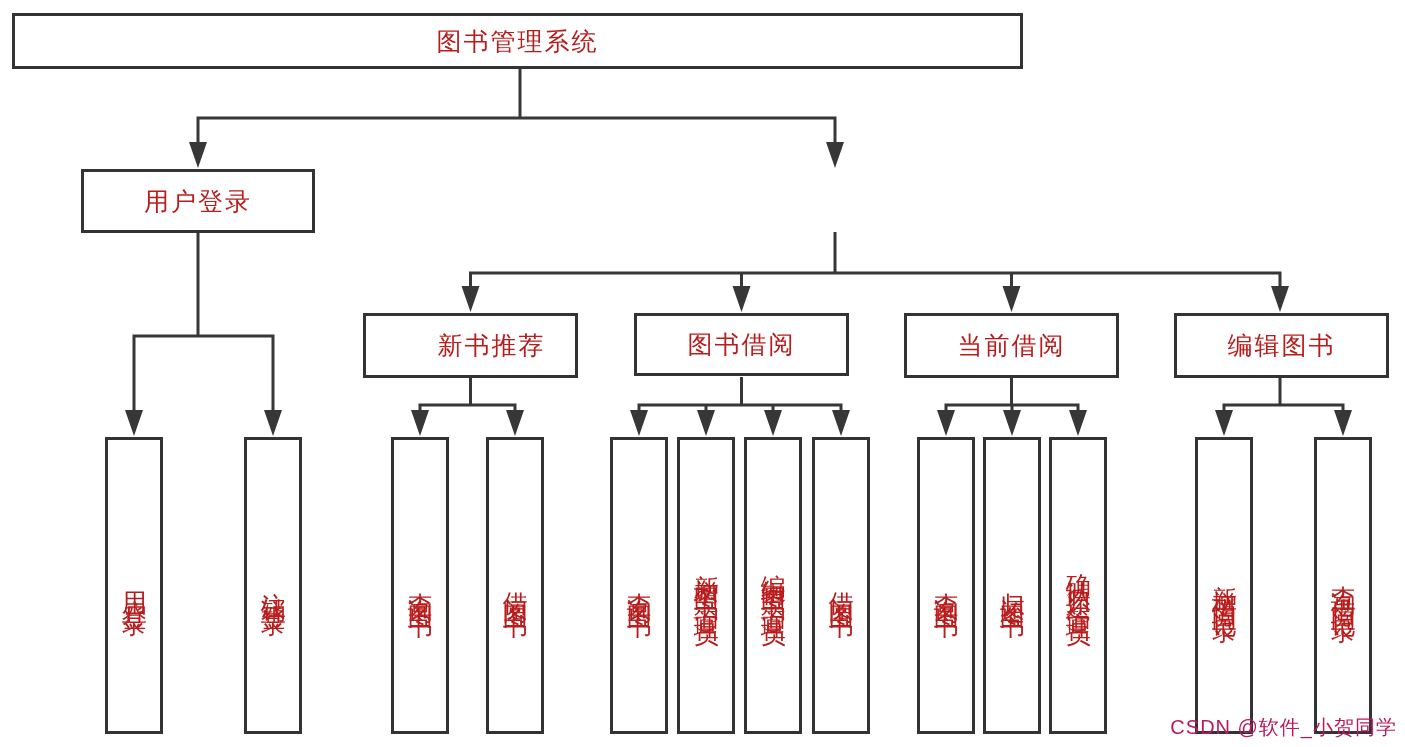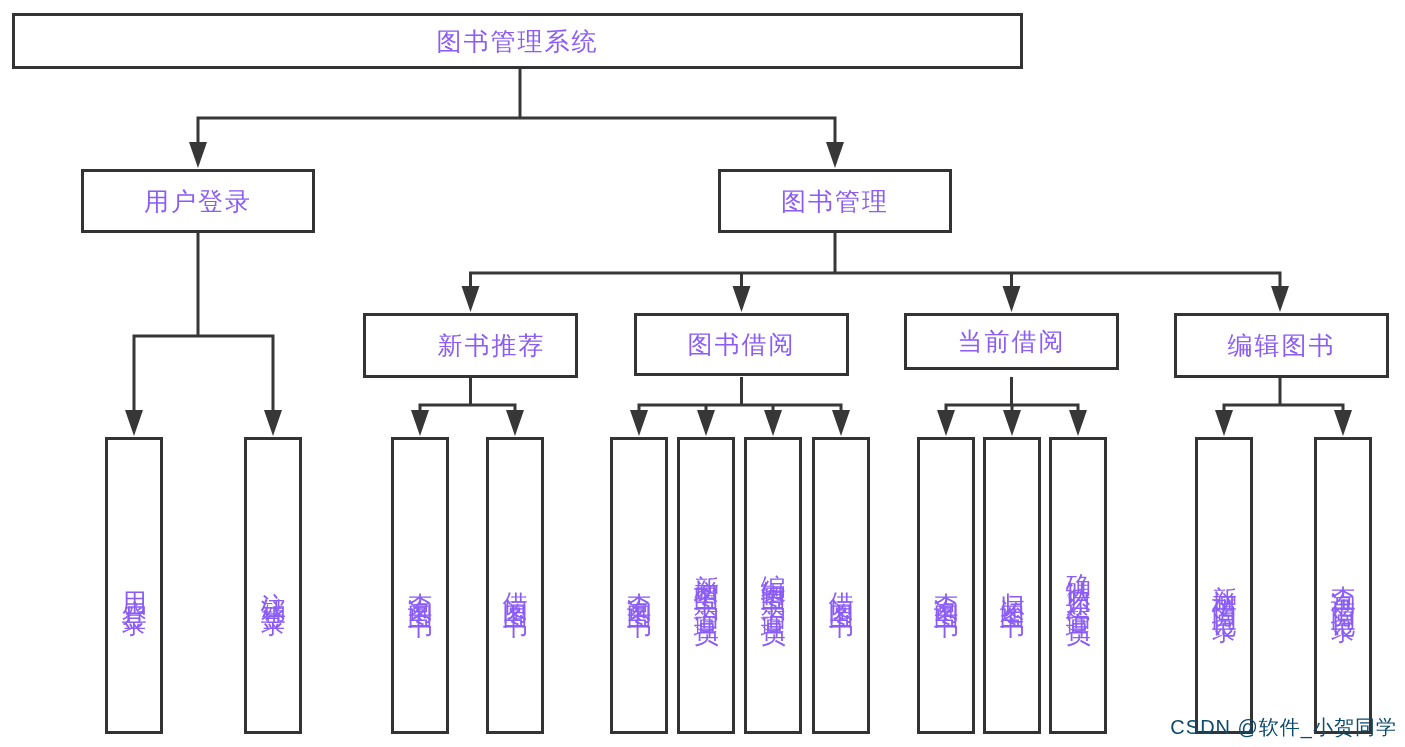--- a/index.html
+++ b/index.html
@@ -20,21 +20,21 @@
     left: 0;
     top: 0;
     width: 1405px;
     height: 747px;
   }
   .node {
     position: absolute;
     box-sizing: border-box;
     background: #ffffff;
     border: 3px solid #333333;
-    color: #8b5cf6;
+    color: #b91c1c;
     display: flex;
     align-items: center;
     justify-content: center;
     text-align: center;
   }
   .h-node {
     font-size: 25px;
     letter-spacing: 2px;
     white-space: nowrap;
   }
@@ -45,21 +45,21 @@
     letter-spacing: 7px;
     line-height: 1.1;
     white-space: nowrap;
   }
   .watermark {
     position: absolute;
     right: 8px;
     bottom: 6px;
     font-size: 20px;
     letter-spacing: 1px;
-    color: #0c4a6e;
+    color: #be185d;
     white-space: nowrap;
   }
 </style>
 </head>
 <body>
 
 <div class="canvas">
 
   <svg class="wires" width="1405" height="747" viewBox="0 0 1405 747" aria-hidden="true">
     <g stroke="#373737" stroke-width="3" fill="none">
@@ -112,25 +112,24 @@
       <path d="M1003 410 L1021 410 L1012 436 Z"></path>
       <path d="M1069 410 L1087 410 L1078 436 Z"></path>
       <path d="M1215 410 L1233 410 L1224 436 Z"></path>
       <path d="M1334 410 L1352 410 L1343 436 Z"></path>
     </g>
   </svg>
 
   <div class="node h-node" style="left:12px; top:13px; width:1011px; height:56px;">图书管理系统</div>
 
   <div class="node h-node" style="left:81px; top:169px; width:234px; height:64px;">用户登录</div>
-  <div class="node h-node" style="left:718px; top:169px; width:234px; height:64px;">图书管理</div>
 
   <div class="node h-node" style="left:363px; top:313px; width:215px; height:65px;padding-left:42px;">新书推荐</div>
   <div class="node h-node" style="left:634px; top:313px; width:215px; height:63px;">图书借阅</div>
-  <div class="node h-node" style="left:904px; top:313px; width:215px; height:57px;">当前借阅</div>
+  <div class="node h-node" style="left:904px; top:313px; width:215px; height:65px;">当前借阅</div>
   <div class="node h-node" style="left:1174px; top:313px; width:215px; height:65px;">编辑图书</div>
 
   <div class="node leaf" style="left:105px; top:437px; width:58px; height:297px;">用户登录</div>
   <div class="node leaf" style="left:244px; top:437px; width:58px; height:297px;">注销登录</div>
 
   <div class="node leaf" style="left:391px; top:437px; width:58px; height:297px;">查询图书</div>
   <div class="node leaf" style="left:486px; top:437px; width:58px; height:297px;">借阅图书</div>
 
   <div class="node leaf" style="left:610px; top:437px; width:58px; height:297px;">查询图书</div>
   <div class="node leaf" style="left:677px; top:437px; width:58px; height:297px;">新增图书（管理员）</div>

